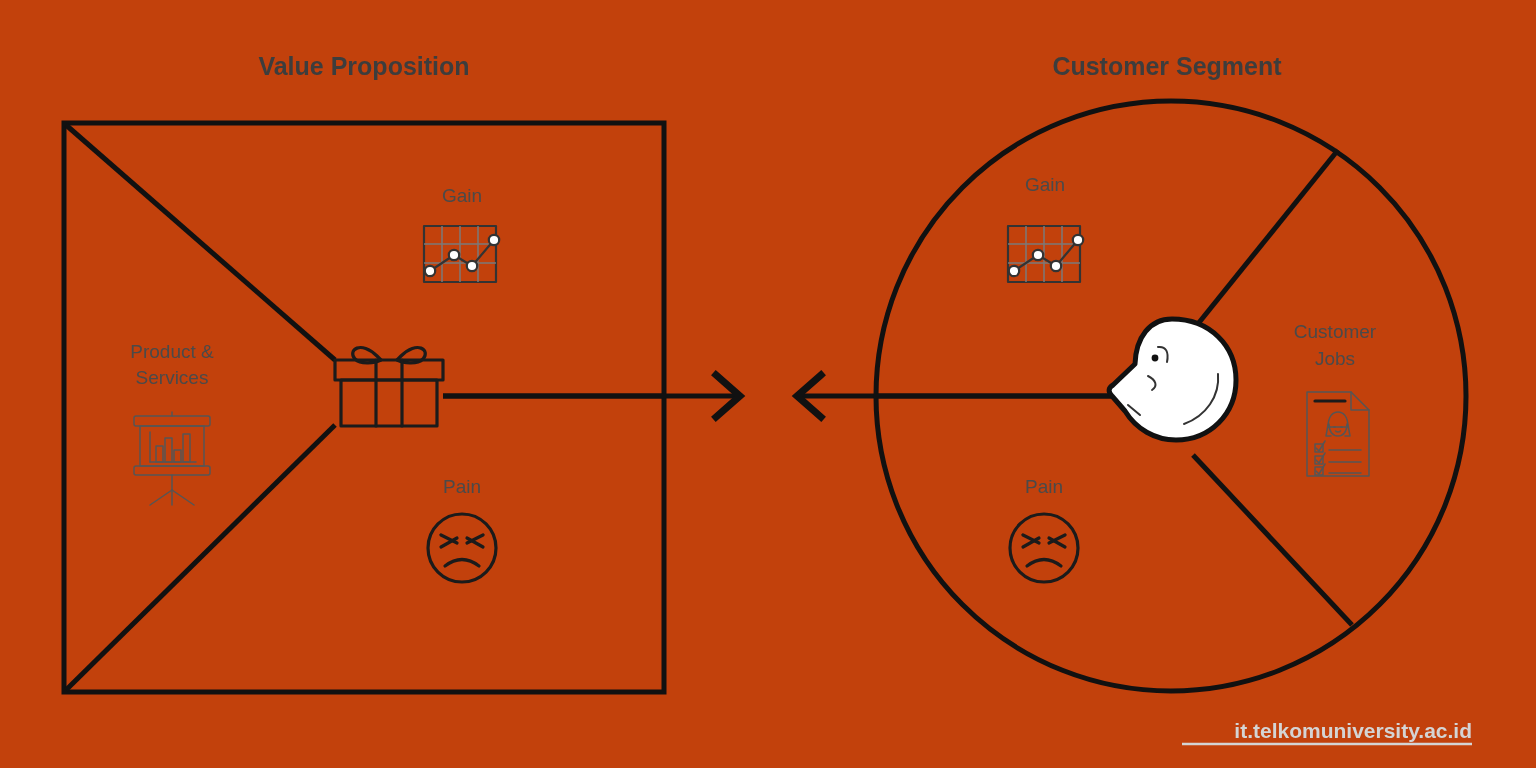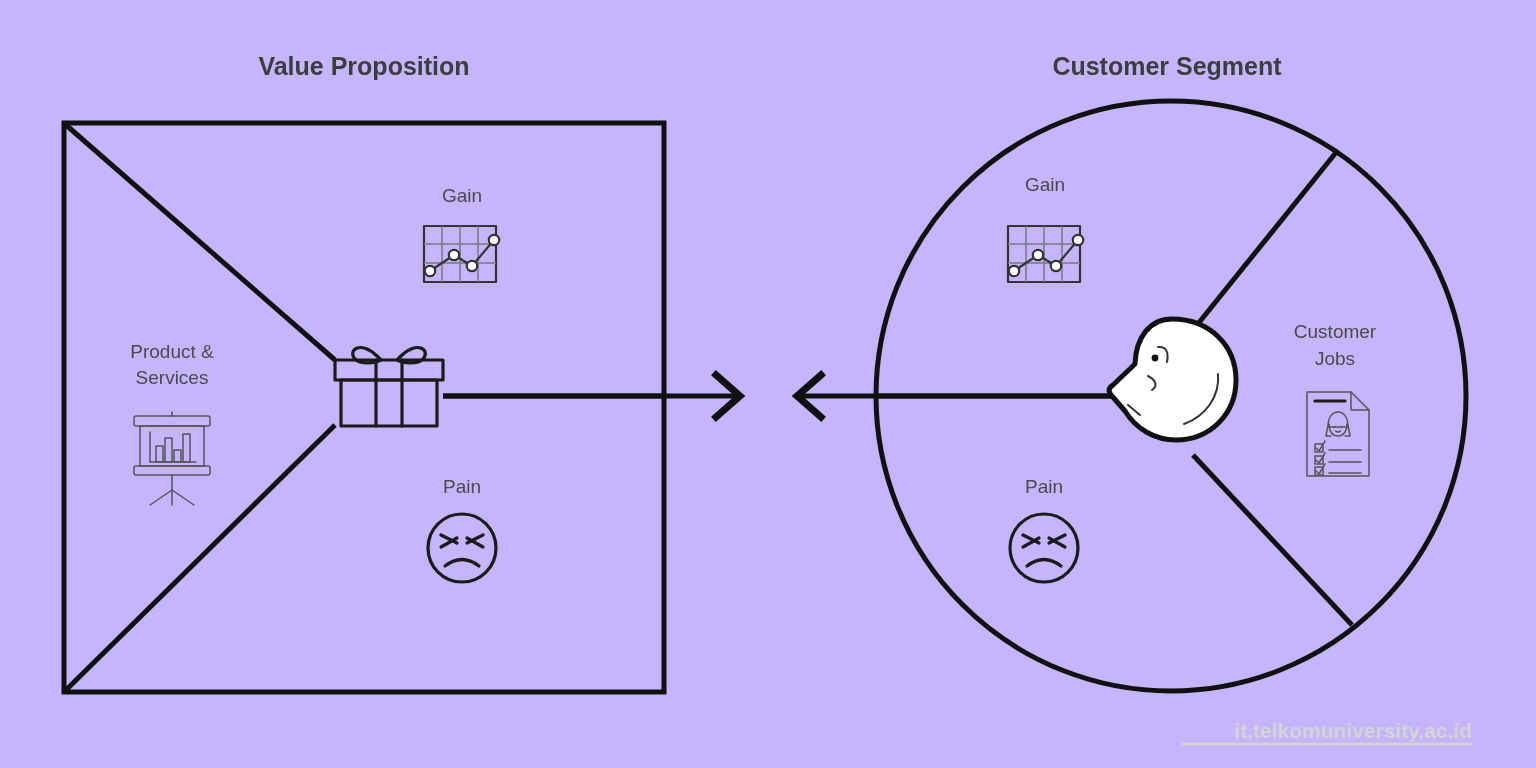--- a/index.html
+++ b/index.html
@@ -8,21 +8,21 @@
     background: #ffffff;
   }
   body {
     font-family: "Liberation Sans", sans-serif;
     -webkit-font-smoothing: antialiased;
   }
   #canvas {
     position: relative;
     width: 1536px;
     height: 768px;
-    background: #c4b5fd;
+    background: #c2410c;
     overflow: hidden;
   }
   #vpc-svg {
     position: absolute;
     left: 0;
     top: 0;
     width: 1536px;
     height: 768px;
   }
   .title-text {

